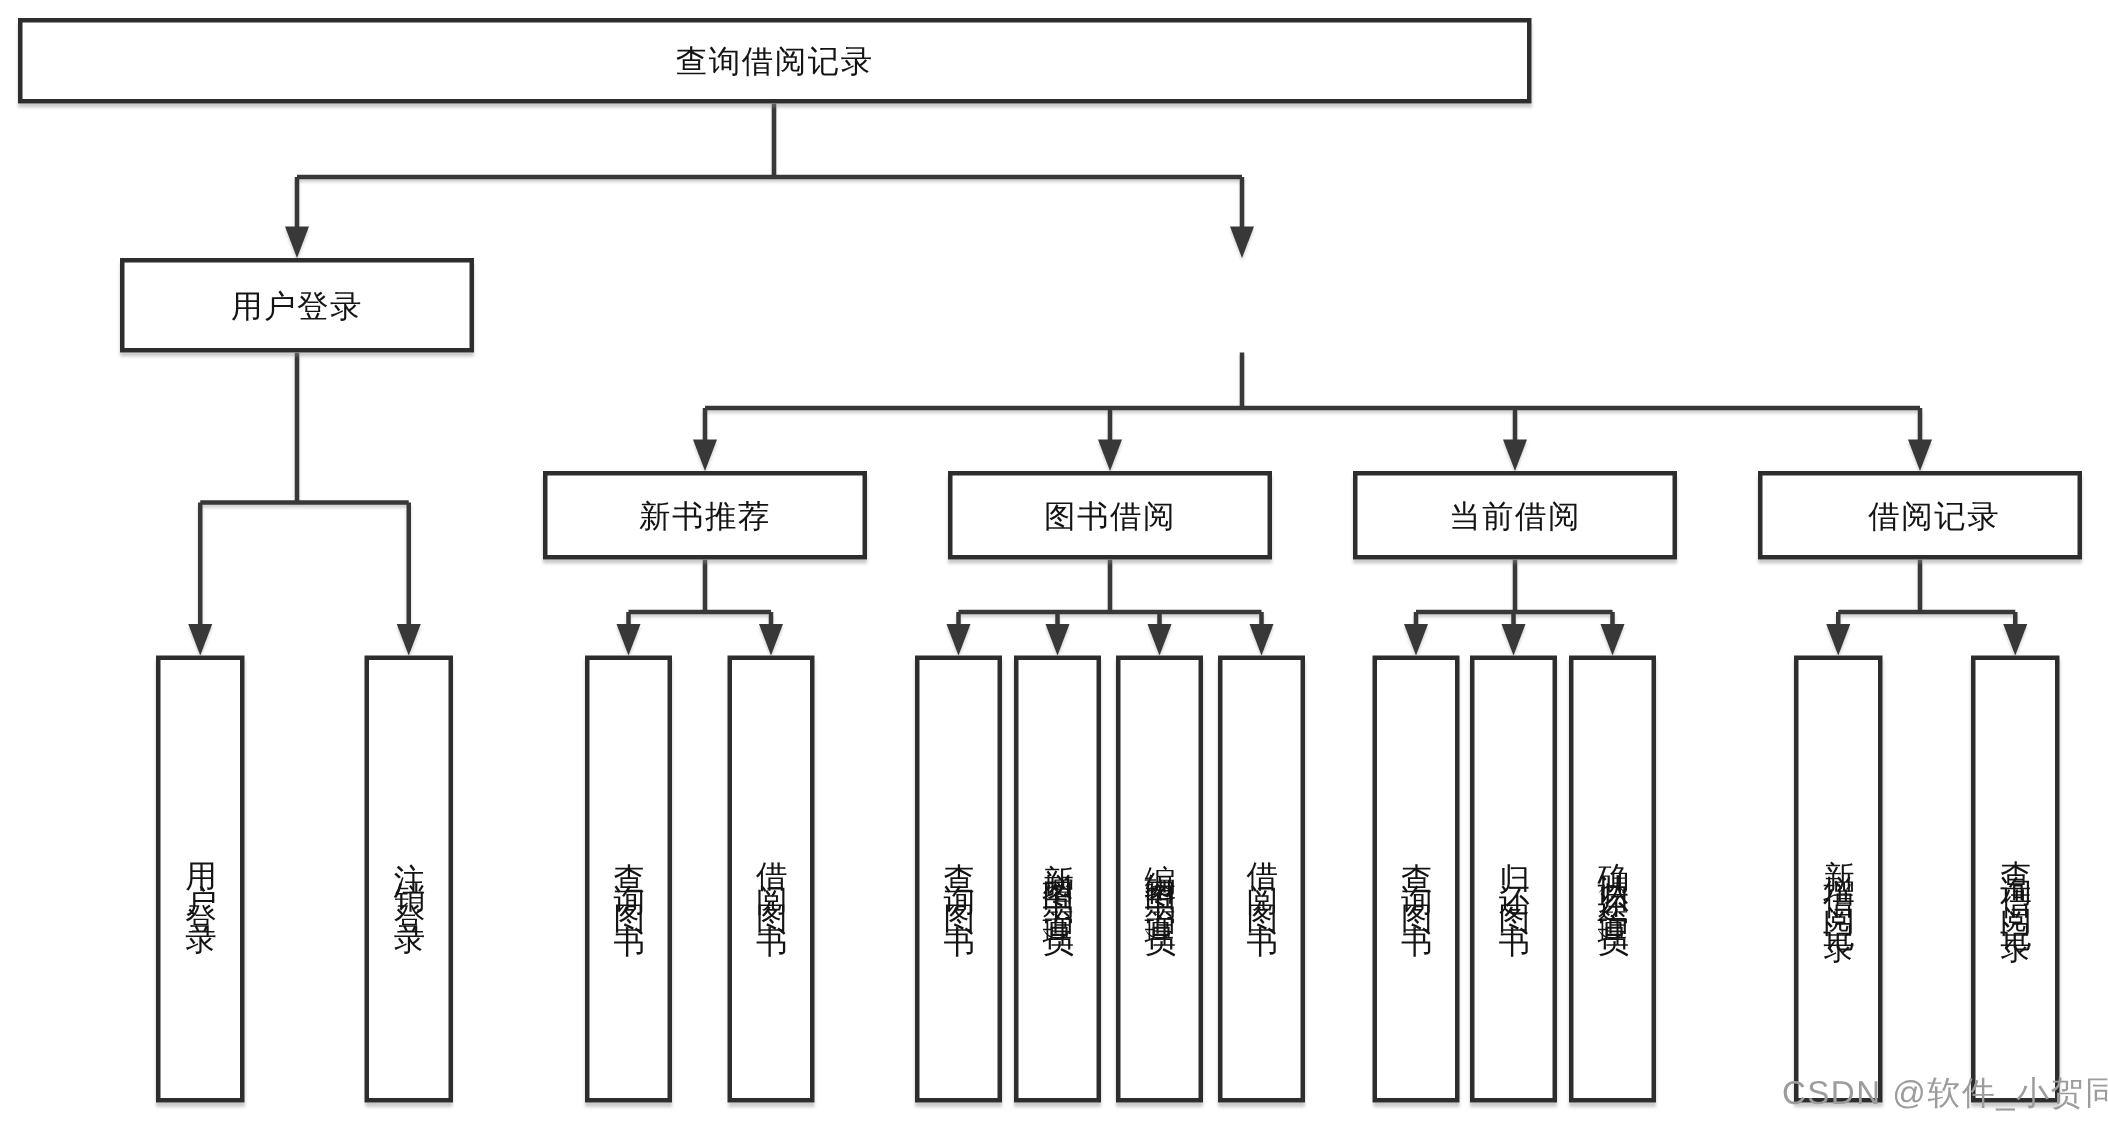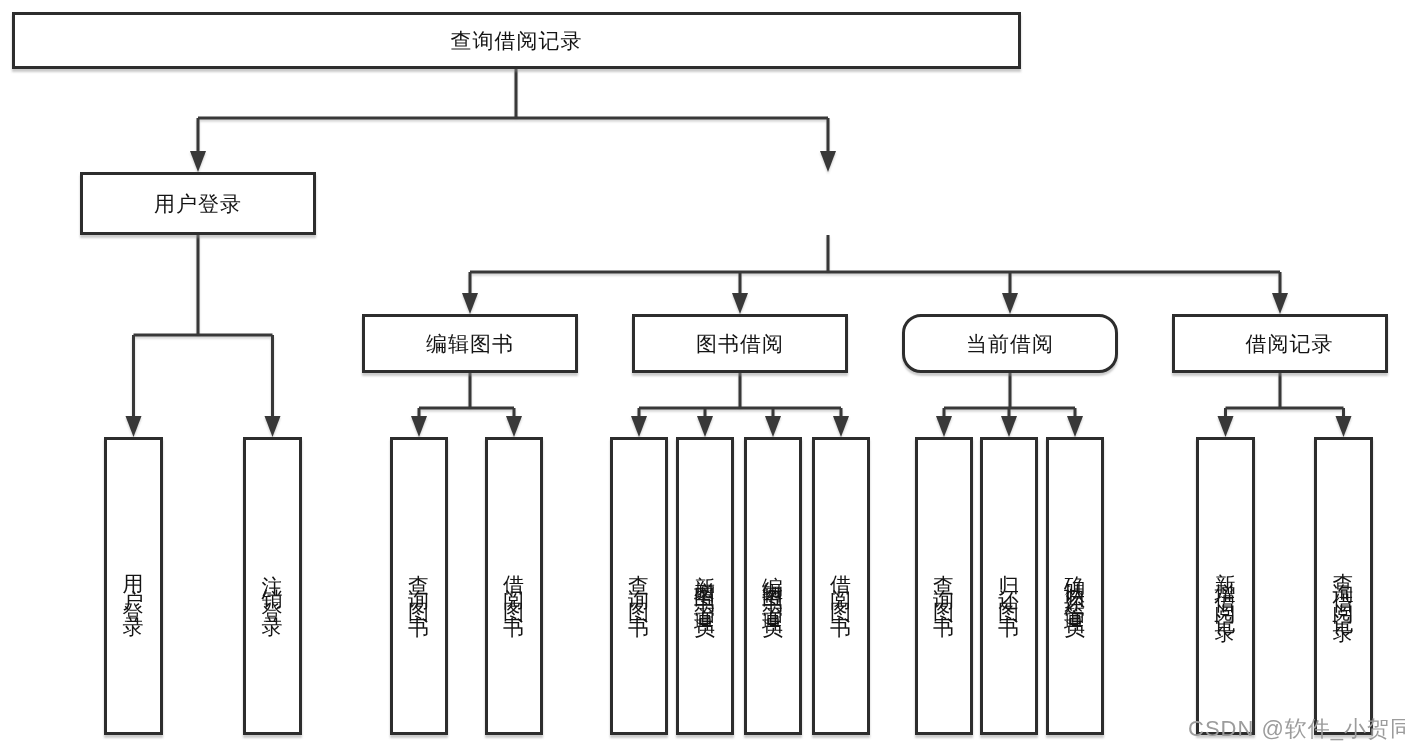--- a/index.html
+++ b/index.html
@@ -35,21 +35,21 @@
     letter-spacing: 1px;
     box-shadow: 0px 3px 2px rgba(140,140,140,0.45);
     z-index: 1;
   }
   .node-root   { left: 12px;   top: 12px;  width: 1009px; height: 57px; }
   .node-l2a    { left: 80px;   top: 172px; width: 236px;  height: 63px; }
   .node-l2b    { left: 710px;  top: 172px; width: 237px;  height: 63px; }
   .node-l3     { top: 314px;   width: 216px; height: 59px; }
   .node-l3a    { left: 362px; }
   .node-l3b    { left: 632px; }
-  .node-l3c    { left: 902px; border-radius: 19px; }
+  .node-l3c    { left: 902px; }
   .node-l3d    { left: 1172px; padding-left: 19px; }
   .leaf {
     position: absolute;
     box-sizing: border-box;
     top: 437px;
     height: 298px;
     width: 58px;
     border: 3px solid #2d2d2d;
     background: #ffffff;
     display: flex;
@@ -136,21 +136,21 @@
 
   <div class="node node-root">
     <span>查询借阅记录</span>
   </div>
 
   <div class="node node-l2a">
     <span>用户登录</span>
   </div>
 
   <div class="node node-l3 node-l3a">
-    <span>编辑图书</span>
+    <span>新书推荐</span>
   </div>
   <div class="node node-l3 node-l3b">
     <span>图书借阅</span>
   </div>
   <div class="node node-l3 node-l3c">
     <span>当前借阅</span>
   </div>
   <div class="node node-l3 node-l3d">
     <span>借阅记录</span>
   </div>

